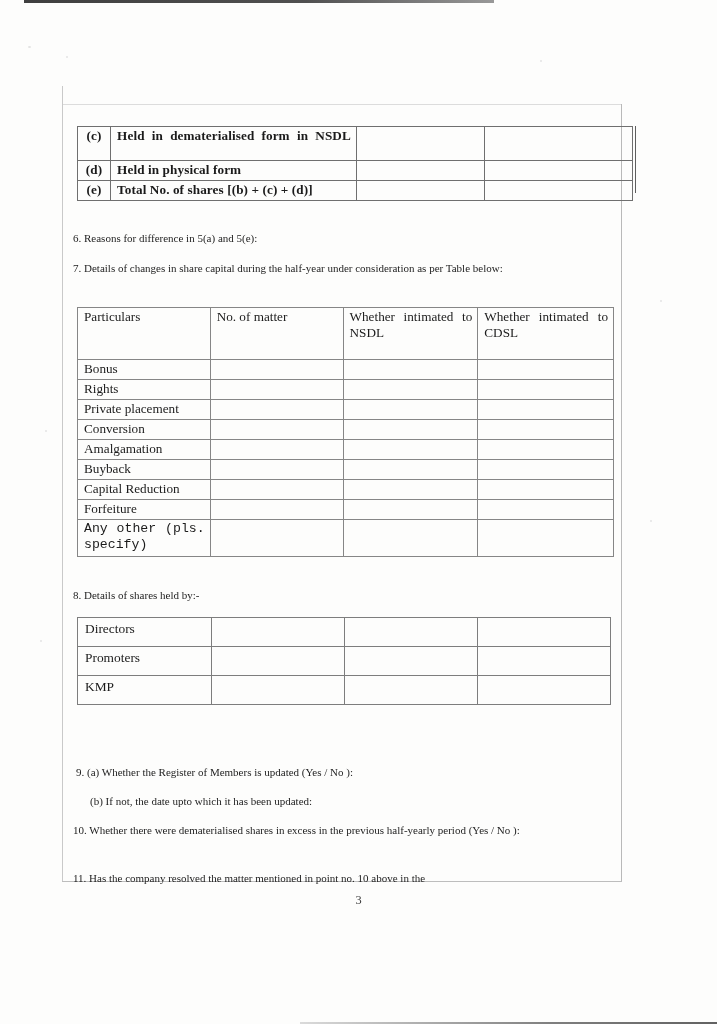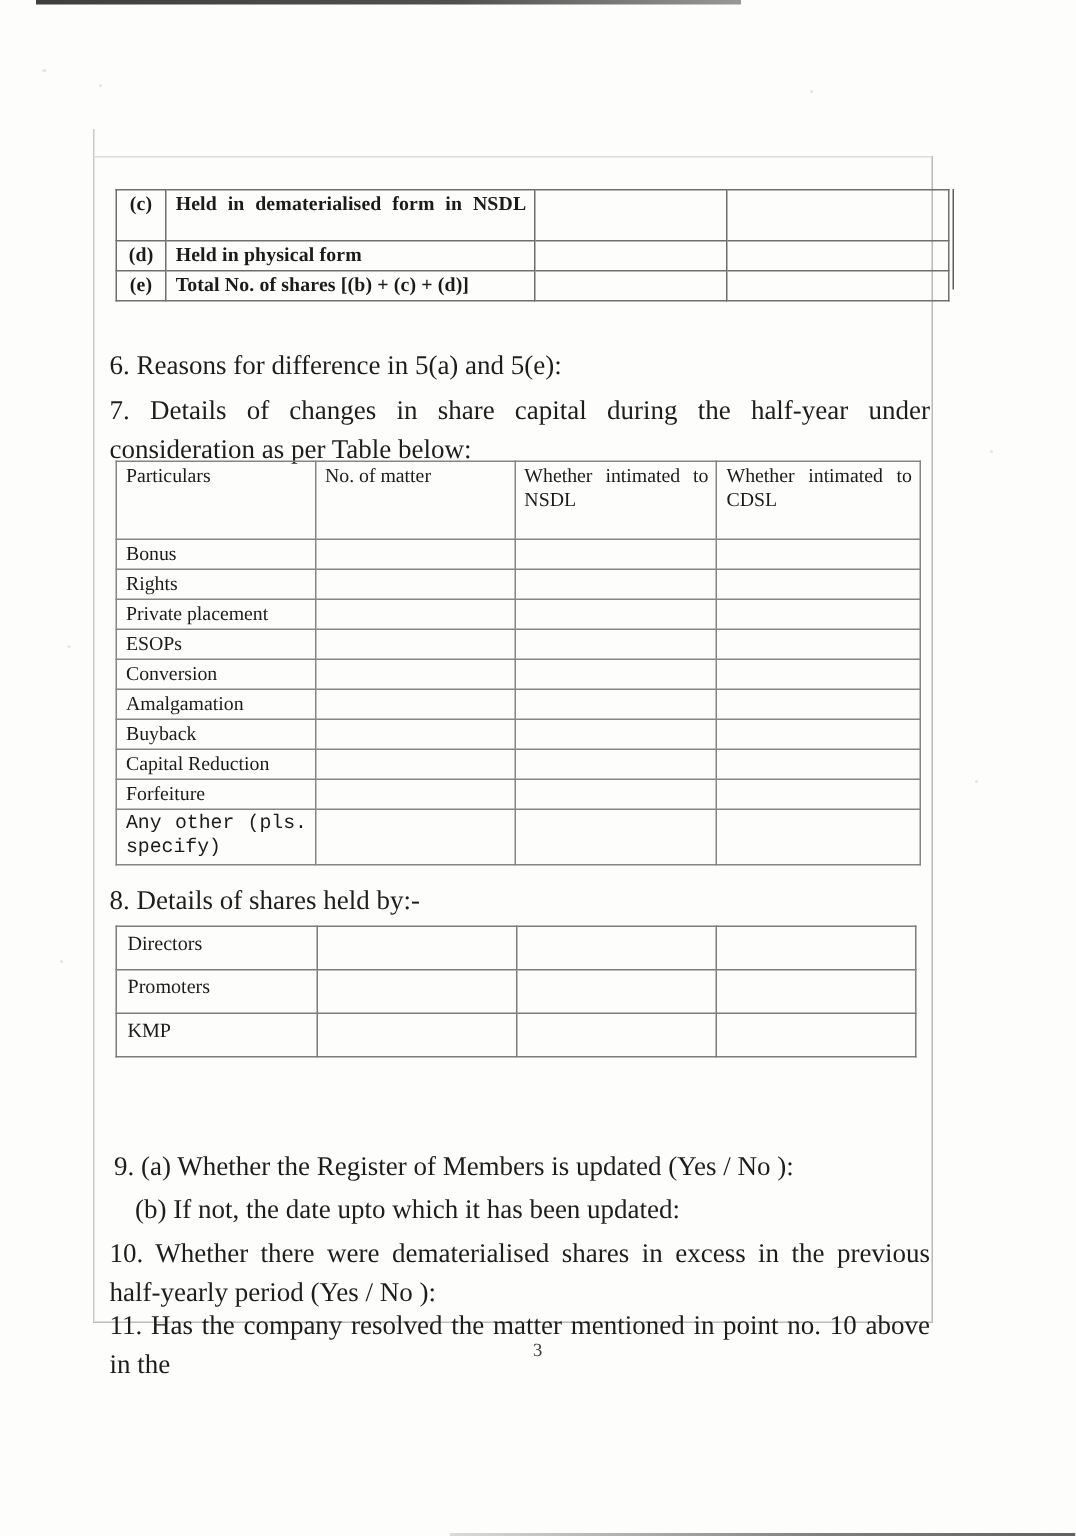--- a/index.html
+++ b/index.html
@@ -115,21 +115,21 @@
     left: 635px;
     top: 126px;
     width: 1px;
     height: 67px;
     background: #5e5e5e;
   }
 
   
   .para {
     position: absolute;
-    font-size: 18px;
+    font-size: 11px;
     line-height: 1.42;
     color: #1d1d1d;
     font-family: "Liberation Serif", "DejaVu Serif", serif;
   }
   .para.justify {
     text-align: justify;
     text-align-last: left;
   }
 
   #p6  { left: 73px; top: 231px;  width: 545px; }
@@ -269,26 +269,20 @@
           <td class="c2"></td>
           <td class="c3"></td>
         </tr>
         <tr class="body">
           <td class="c0">Private placement</td>
           <td class="c1"></td>
           <td class="c2"></td>
           <td class="c3"></td>
         </tr>
         <tr class="body">
-          <td class="c0">ESOPs</td>
-          <td class="c1"></td>
-          <td class="c2"></td>
-          <td class="c3"></td>
-        </tr>
-        <tr class="body">
           <td class="c0">Conversion</td>
           <td class="c1"></td>
           <td class="c2"></td>
           <td class="c3"></td>
         </tr>
         <tr class="body">
           <td class="c0">Amalgamation</td>
           <td class="c1"></td>
           <td class="c2"></td>
           <td class="c3"></td>

